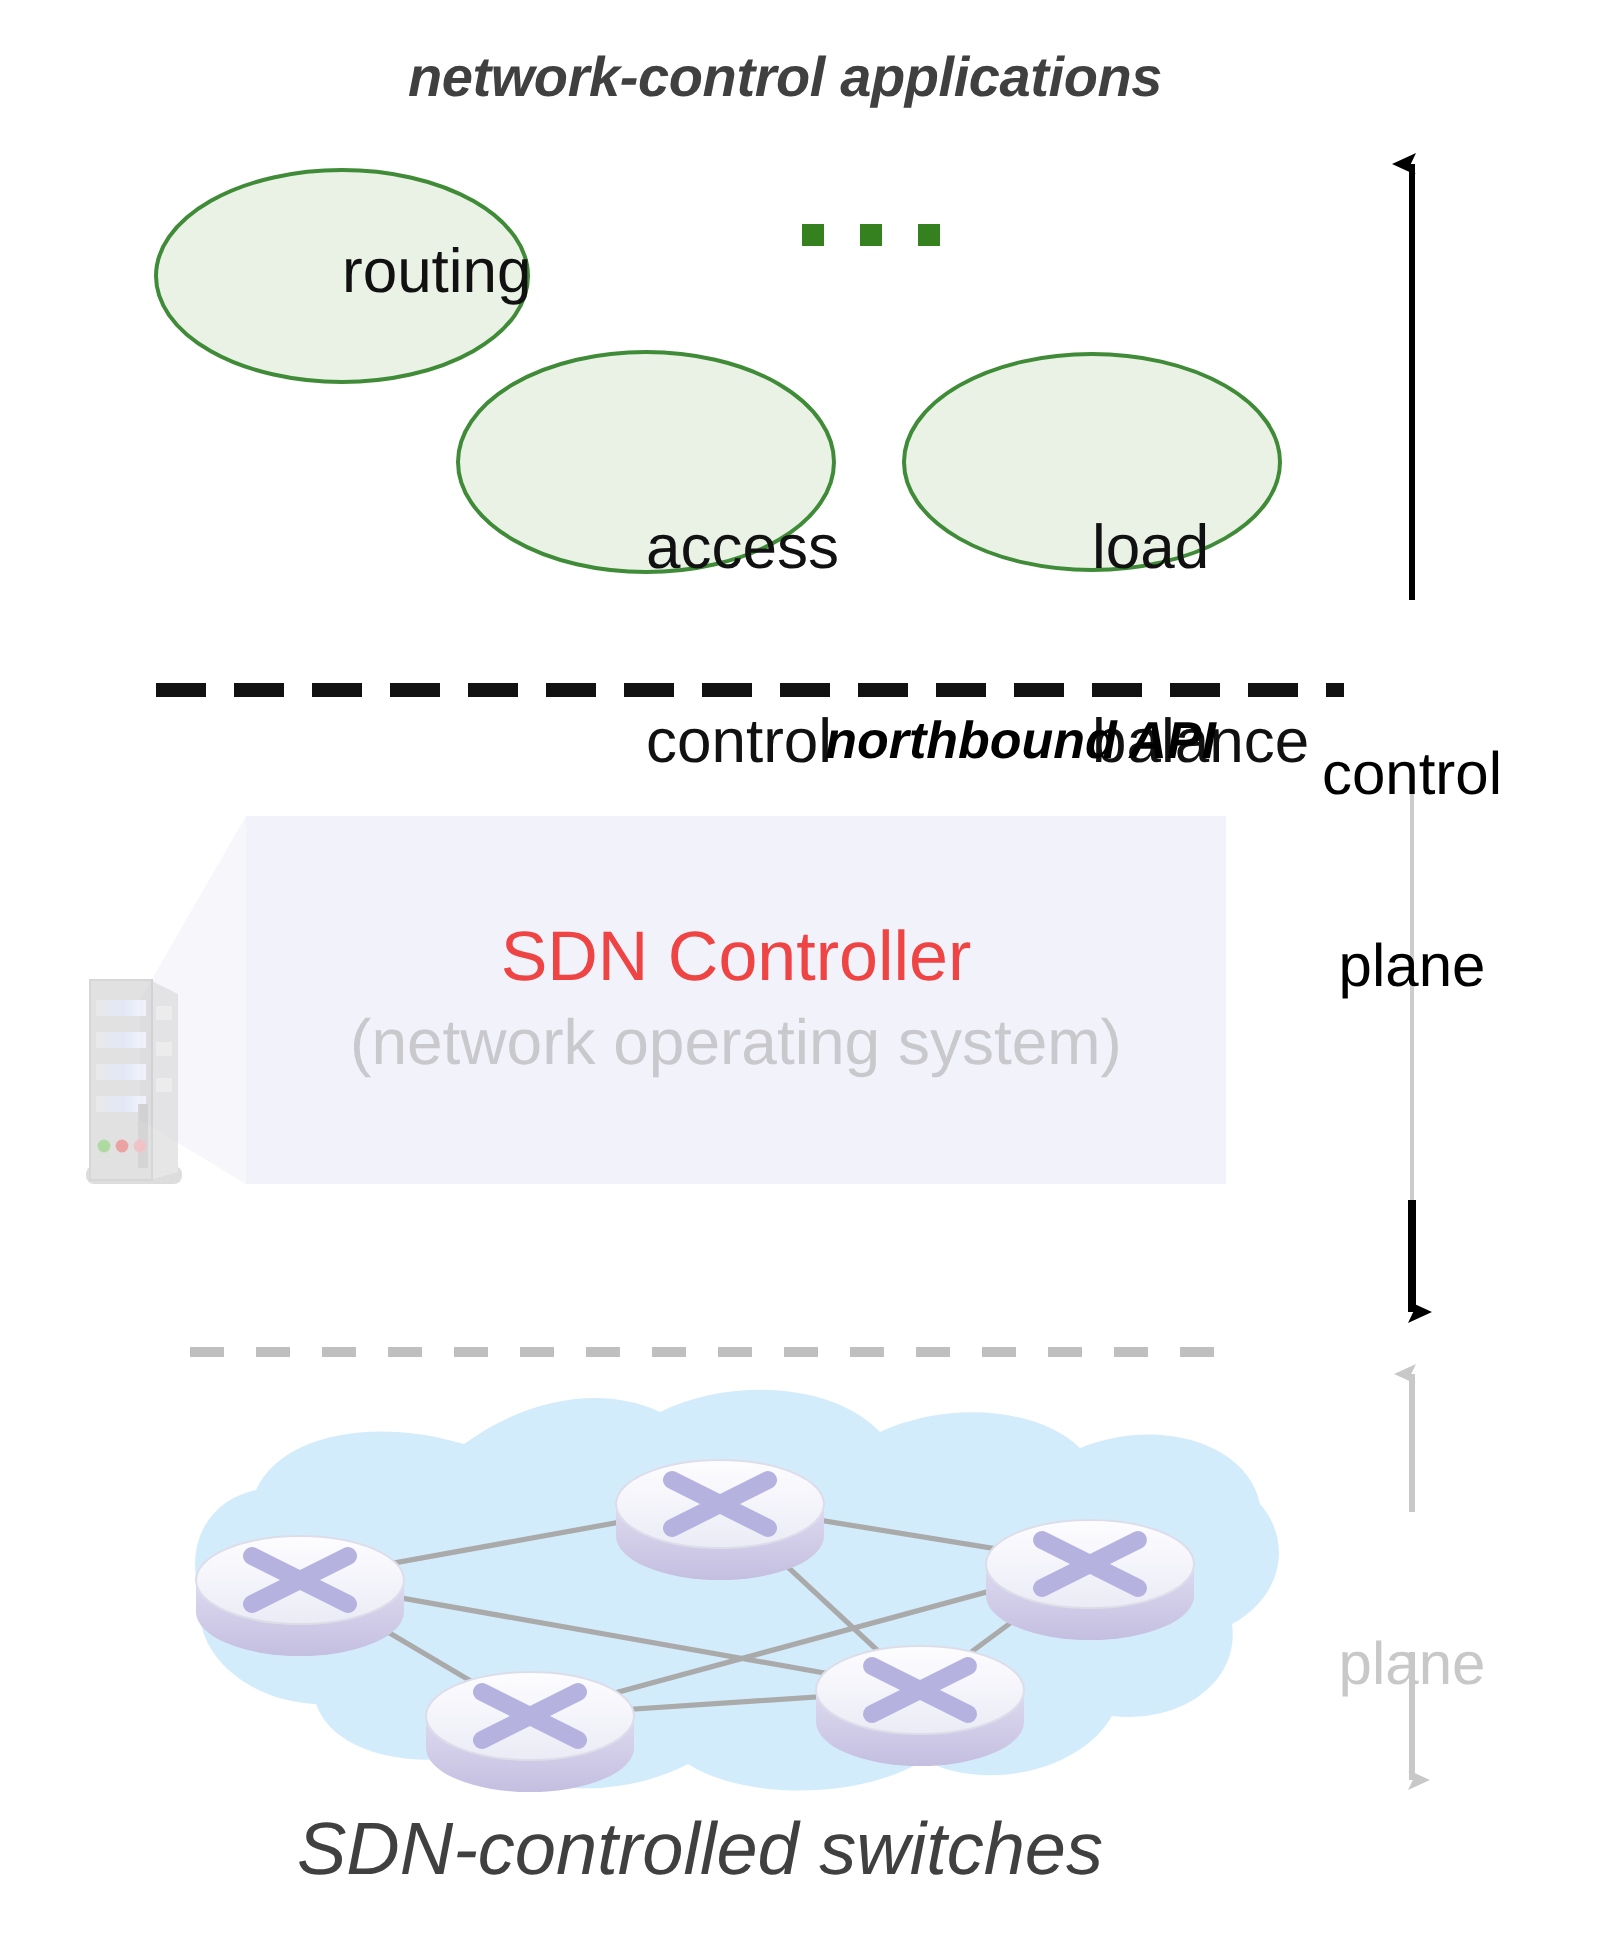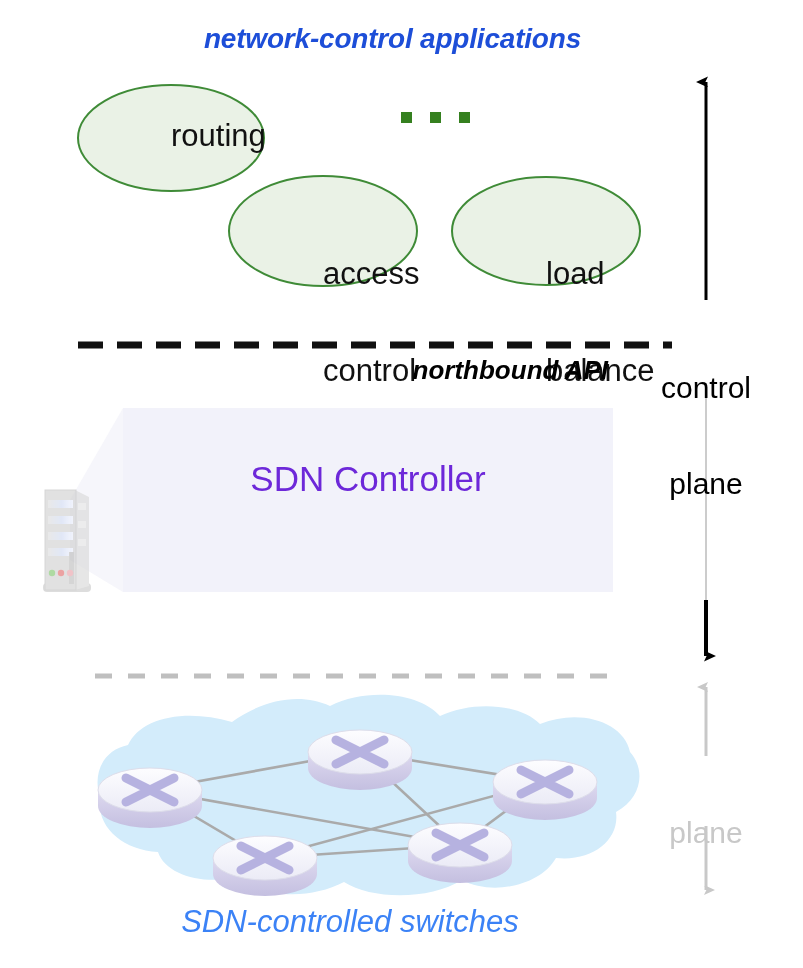--- a/index.html
+++ b/index.html
@@ -29,21 +29,21 @@
     white-space: pre;
     line-height: 1.04;
   }
   
   .title-apps {
     left: 0; top: 24px; width: 785px;
     text-align: center;
     font-size: 28px;
     font-style: italic;
     font-weight: 700;
-    color: #1d4ed8;
+    color: #404040;
     letter-spacing: -0.2px;
   }
   
   .ell-label {
     text-align: center;
     font-size: 31px;
     color: #111111;
   }
   
   .api-label {
@@ -59,35 +59,35 @@
     text-align: center;
     line-height: 1.07;
   }
   .plane-control { color: #000000; }
   .plane-data { color: #c8c8c8; }
   
   .ctrl-line1 {
     width: 490px;
     text-align: center;
     font-size: 35px;
-    color: #6d28d9;
+    color: #ef4444;
   }
   .ctrl-line2 {
     width: 490px;
     text-align: center;
     font-size: 32px;
     color: #c9c9cd;
   }
   
   .switch-caption {
     left: 0; top: 906px; width: 700px;
     text-align: center;
-    font-size: 31px;
+    font-size: 37px;
     font-style: italic;
-    color: #3b82f6;
+    color: #404040;
   }
 </style>
 </head>
 <body>
 
 <div id="canvas">
 
   <svg class="layer" viewBox="0 0 803 968">
     <defs>
       <linearGradient id="gradSide" x1="0" y1="0" x2="0" y2="1">
@@ -237,20 +237,21 @@
 
   <div class="txt ell-label" style="left:546px; top:194px; width:0; transform:translateX(-50%);">
     <div>load</div>
     <div>balance</div>
   </div>
 
   <div class="txt api-label" style="left:208px; top:357px; width:400px;">northbound API</div>
 
   <div class="txt ctrl-line1" style="left:123px; top:461px;">SDN Controller</div>
 
+  <div class="txt ctrl-line2" style="left:123px; top:505px;">(network operating system)</div>
 
 
   <div class="txt plane-label plane-control" style="left:646px; top:308px; width:120px;">
     <div>control</div>
     <div>plane</div>
   </div>
 
   <div class="txt plane-label plane-data" style="left:646px; top:753px; width:120px;">
     <div>plane</div>
   </div>

